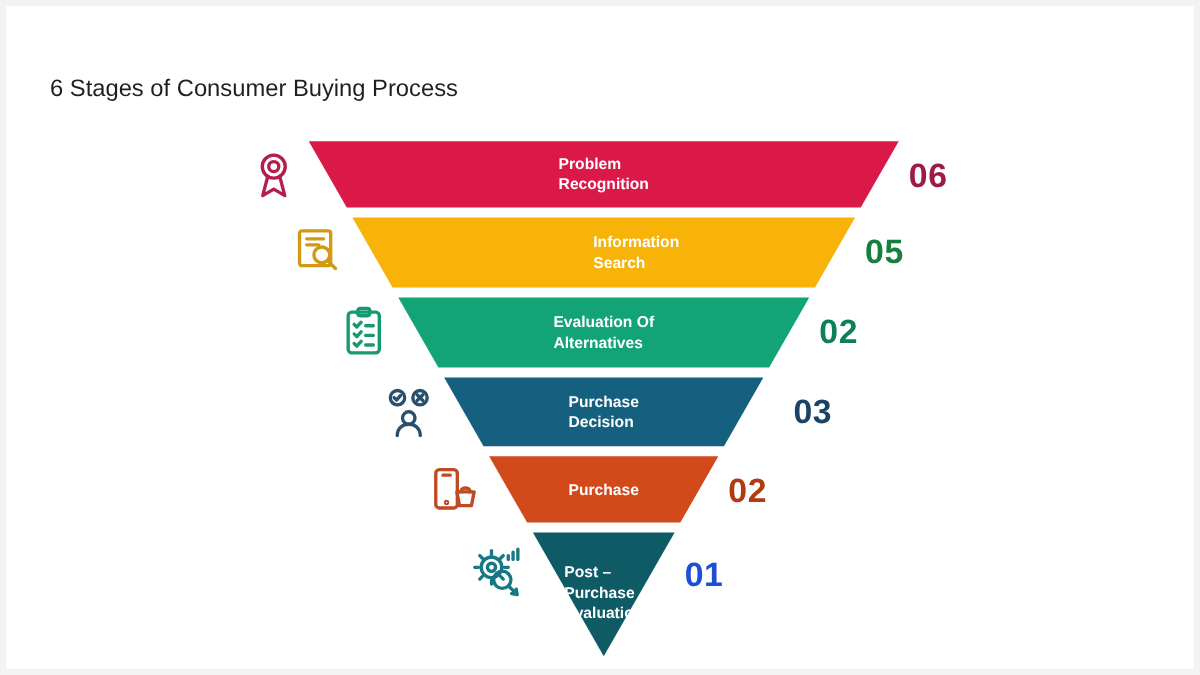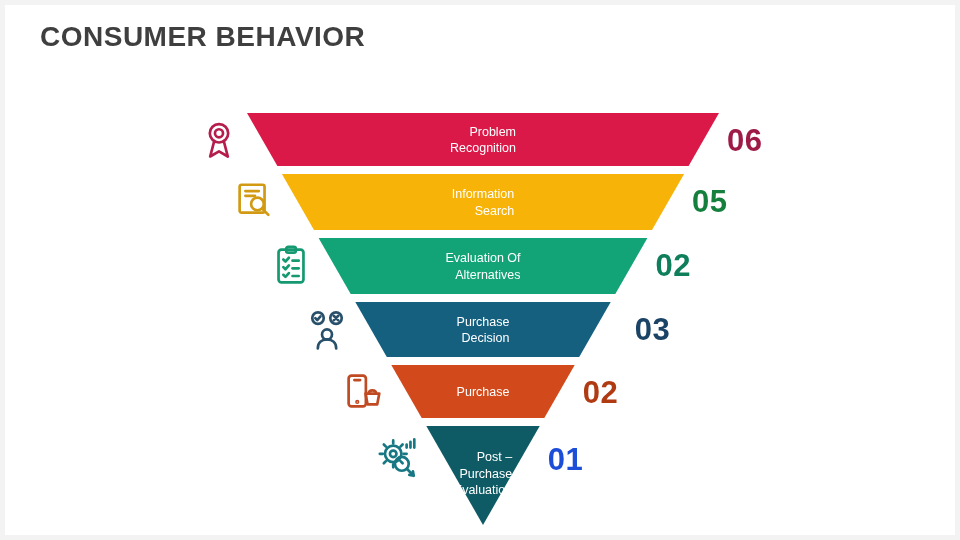--- a/index.html
+++ b/index.html
@@ -15,58 +15,58 @@
     position:absolute;left:35px;top:16px;
     font-size:28px;font-weight:bold;color:#3f3f3f;letter-spacing:.5px;
   }
   .subtitle{
     position:absolute;left:35px;top:56px;
     font-size:19px;font-weight:normal;color:#1f1f1f;
   }
   #funnel-svg{position:absolute;left:0;top:0;}
   .stage-label{
     position:absolute;transform:translate(-50%,-50%);
-    color:#ffffff;font-weight:normal;font-size:12.5px;line-height:1.32;
-    text-align:right;white-space:pre-line;pointer-events:none;
+    color:#ffffff;font-weight:bold;font-size:12.5px;line-height:1.32;
+    text-align:left;white-space:pre-line;pointer-events:none;
   }
   .stage-number{
     position:absolute;transform:translate(0,-50%);
-    font-weight:bold;font-size:31px;letter-spacing:.5px;
+    font-weight:bold;font-size:27px;letter-spacing:.5px;
   }
   .stage-icon{
     position:absolute;transform:translate(-50%,-50%);
     width:46px;height:46px;
   }
   .stage-icon svg{width:100%;height:100%;}
 </style>
 </head>
 <body>
 
 <div class="slide">
-  <div class="title">CONSUMER BEHAVIOR</div>
+  <div class="subtitle">6 Stages of Consumer Buying Process</div>
 
   <svg id="funnel-svg" width="960" height="540" viewBox="0 0 960 540">
       <polygon points="242.0,108.0 714.0,108.0 683.6,161.0 272.4,161.0" fill="#DB1948"></polygon>
       <polygon points="276.9,169.0 679.1,169.0 647.0,225.0 309.0,225.0" fill="#F7B308"></polygon>
       <polygon points="313.6,233.0 642.4,233.0 610.3,289.0 345.7,289.0" fill="#12A377"></polygon>
       <polygon points="350.3,297.0 605.7,297.0 574.2,352.0 381.8,352.0" fill="#15607F"></polygon>
       <polygon points="386.3,360.0 569.7,360.0 539.3,413.0 416.7,413.0" fill="#D2491B"></polygon>
       <polygon points="421.3,421.0 534.7,421.0 478.0,520.0" fill="#0E5B66"></polygon>
     </svg>
 
   <div id="overlays">
       <div class="stage-label" style="left: 478px; top: 134.5px;">Problem
 Recognition</div>
       <div class="stage-number" style="left: 722px; top: 136px; color: rgb(158, 27, 71);">06</div>
       <div class="stage-icon" style="left: 214px; top: 134.5px; color: rgb(181, 29, 76);"><svg viewBox="0 0 24 24" fill="none" stroke="currentColor" stroke-width="1.4" stroke-linecap="round" stroke-linejoin="round">
           <circle cx="12" cy="8.5" r="4.8"></circle>
           <circle cx="12" cy="8.5" r="2.1"></circle>
           <path d="M9.5 12.6 L7.4 20.6 L12 17.9 L16.6 20.6 L14.5 12.6"></path>
         </svg></div>
-      <div class="stage-label" style="left: 478px; top: 197px;">Information
+      <div class="stage-label" style="left: 504px; top: 197px;">Information
 Search</div>
       <div class="stage-number" style="left: 687.058px; top: 197px; color: #15803d;">05</div>
       <div class="stage-icon" style="left: 248.942px; top: 197px; color: rgb(210, 154, 18);"><svg viewBox="0 0 24 24" fill="none" stroke="currentColor" stroke-width="1.4" stroke-linecap="round" stroke-linejoin="round">
           <rect x="4.5" y="3" width="13" height="14.5" rx="1"></rect>
           <line x1="7.5" y1="6.3" x2="14.5" y2="6.3"></line>
           <line x1="7.5" y1="8.8" x2="12.5" y2="8.8"></line>
           <circle cx="13.8" cy="13" r="3.3"></circle>
           <line x1="16.2" y1="15.4" x2="19.5" y2="18.7"></line>
         </svg></div>
       <div class="stage-label" style="left: 478px; top: 261px;">Evaluation Of

